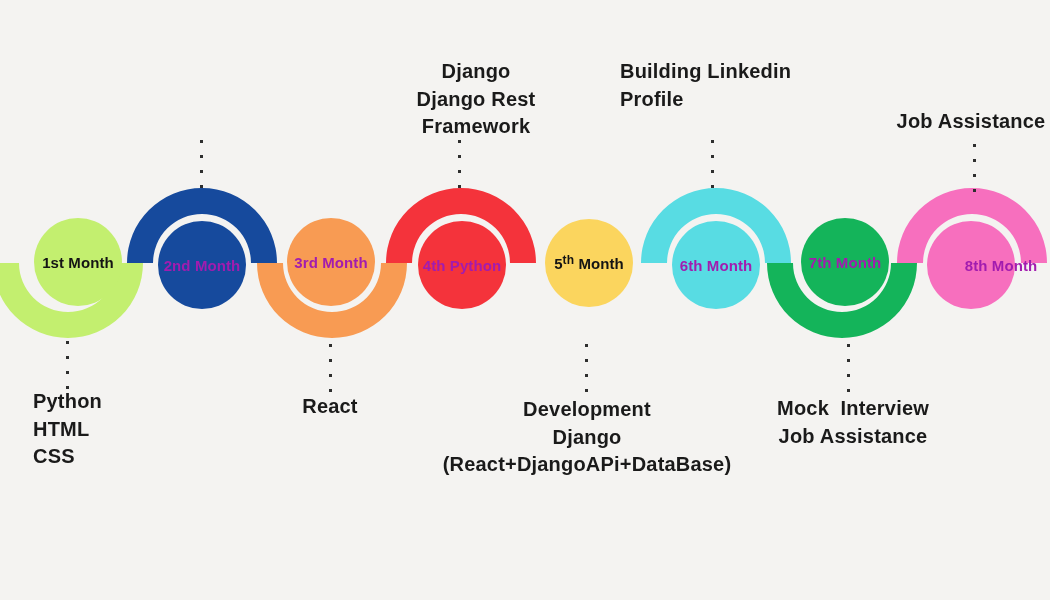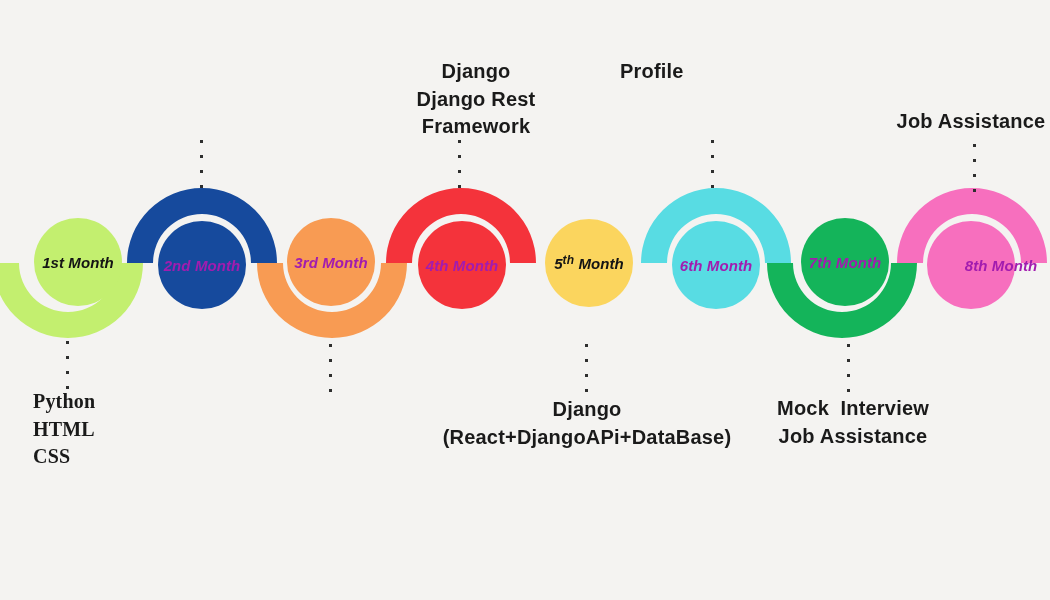--- a/index.html
+++ b/index.html
@@ -13,21 +13,20 @@
   svg.art { position:absolute; left:0; top:0; }
   .month-label {
     position:absolute;
     width:110px;
     text-align:center;
     font-size:15px;
     font-weight:bold;
     transform:translate(-50%,-50%);
     letter-spacing:0.1px;
     white-space:nowrap;
-    font-style:italic;
   }
   .lbl-dark  { color:#141414; }
   .lbl-light { color:#a21caf; }
   .month-label .sup {
     font-size:12px;
     position:relative;
     top:-5px;
   }
   .topics {
     position:absolute;
@@ -66,57 +65,60 @@
     <circle cx="462" cy="265" r="44" fill="#f4333b"></circle>
     <circle cx="589" cy="263" r="44" fill="#fbd55e"></circle>
     <circle cx="716" cy="265" r="44" fill="#58dce3"></circle>
     <circle cx="845" cy="262" r="44" fill="#14b45a"></circle>
     <circle cx="971" cy="265" r="44" fill="#f76fbe"></circle>
   </svg>
 
   <div class="month-label lbl-dark" style="left:78px;  top:262px;">1st Month</div>
   <div class="month-label lbl-light" style="left:202px; top:265px;">2nd Month</div>
   <div class="month-label lbl-light" style="left:331px; top:262px;">3rd Month</div>
-  <div class="month-label lbl-light" style="left:462px; top:265px;">4th Month</div>
+  <div class="month-label lbl-light" style="left:462px; top:265px;">4th Python</div>
   <div class="month-label lbl-dark" style="left:589px; top:263px;"><span>5</span><span class="sup">th</span><span> Month</span></div>
   <div class="month-label lbl-light" style="left:716px; top:265px;">6th Month</div>
   <div class="month-label lbl-light" style="left:845px; top:262px;text-align:center;">7th Month</div>
   <div class="month-label lbl-light" style="left:1001px; top:265px;">8th Month</div>
 
   <div class="dotted" style="left:66px;  top:341px; height:48px;"></div>
   <div class="dotted" style="left:200px; top:140px; height:48px;"></div>
   <div class="dotted" style="left:329px; top:344px; height:48px;"></div>
   <div class="dotted" style="left:458px; top:140px; height:48px;"></div>
   <div class="dotted" style="left:585px; top:344px; height:48px;"></div>
   <div class="dotted" style="left:711px; top:140px; height:48px;"></div>
   <div class="dotted" style="left:847px; top:344px; height:48px;"></div>
   <div class="dotted" style="left:973px; top:144px; height:48px;"></div>
 
-  <div class="topics" style="left:33px; top:388px;font-family:Liberation Serif, serif;">
+  <div class="topics" style="left:33px; top:388px;">
     <div>Python</div>
     <div>HTML</div>
     <div>CSS</div>
   </div>
 
 
   <div class="topics centered" style="left:270px; top:393px; width:120px;">
+    <div>React</div>
   </div>
 
   <div class="topics centered" style="left:390px; top:58px; width:172px;">
     <div>Django</div>
     <div>Django Rest</div>
     <div>Framework</div>
   </div>
 
   <div class="topics centered" style="left:437px; top:396px; width:300px;">
+    <div>Development</div>
     <div>Django</div>
     <div>(React+DjangoAPi+DataBase)</div>
   </div>
 
   <div class="topics" style="left:620px; top:58px;">
+    <div>Building Linkedin</div>
     <div>Profile</div>
   </div>
 
   <div class="topics centered" style="left:753px; top:395px; width:200px;">
     <div>Mock  Interview</div>
     <div>Job Assistance</div>
   </div>
 
   <div class="topics centered" style="left:885px; top:108px; width:172px;">
     <div>Job Assistance</div>

